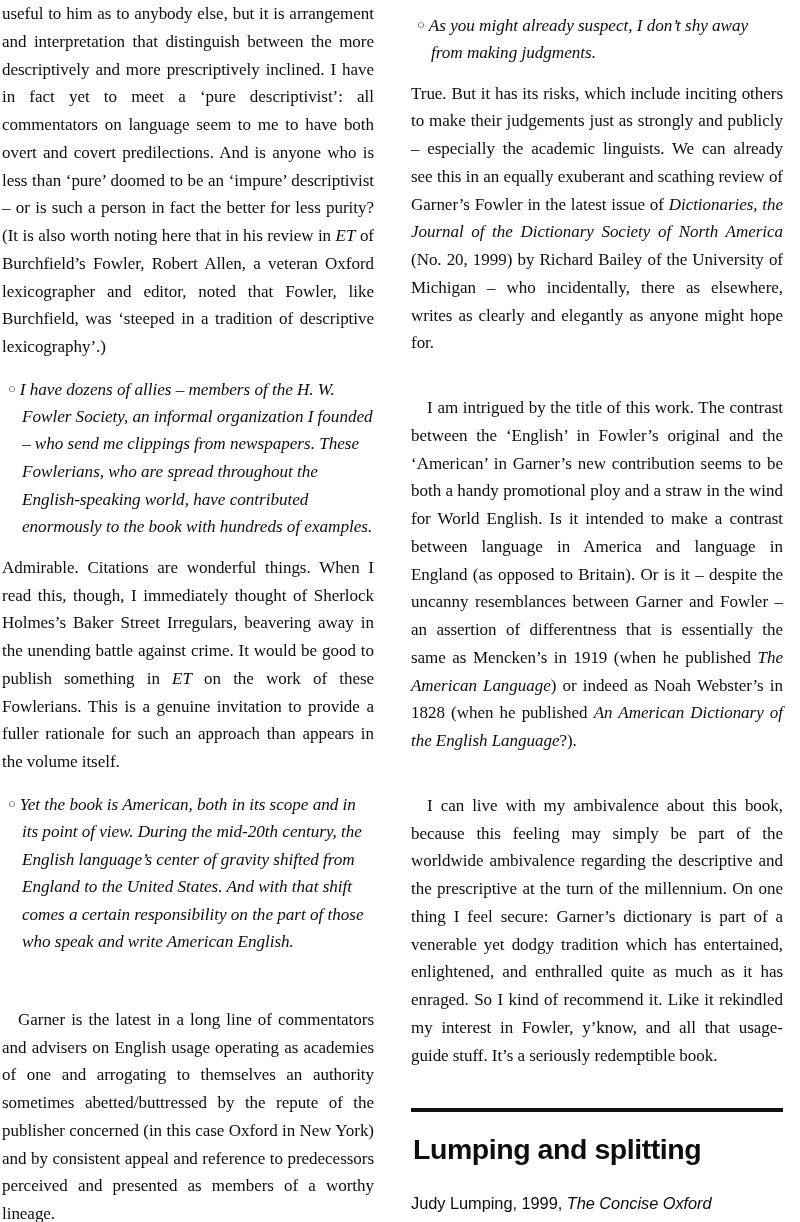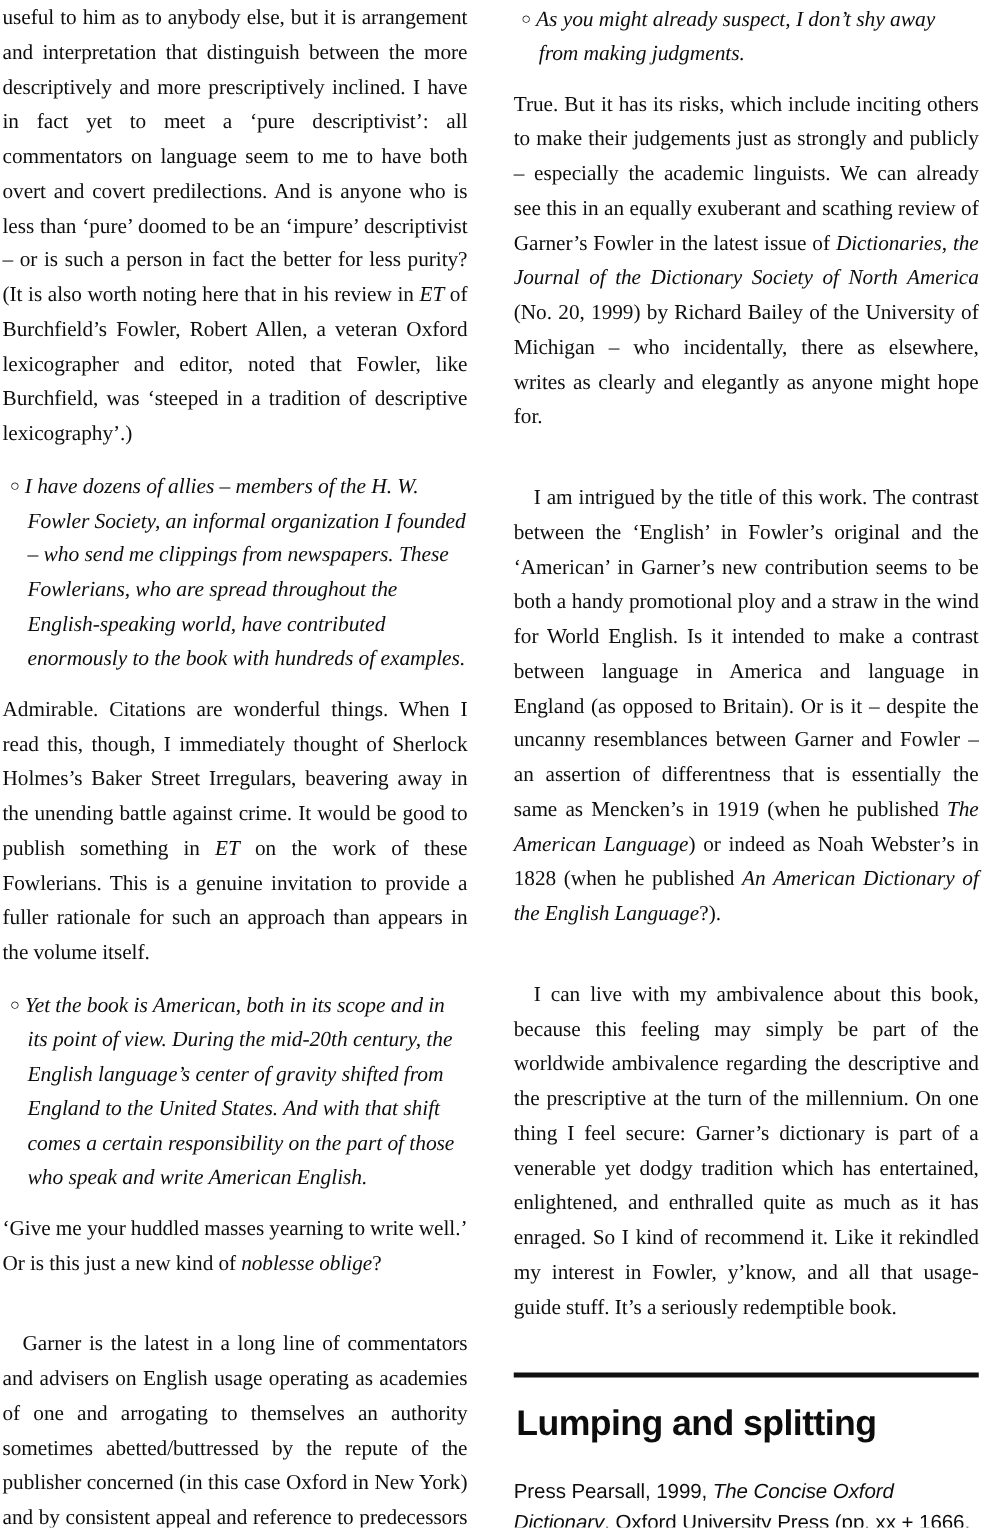--- a/index.html
+++ b/index.html
@@ -147,45 +147,44 @@
     <div class="col col-left">
 
       <p class="body"><span>useful to him as to anybody else, but it is arrangement and interpretation that distinguish between the more descriptively and more prescriptively inclined. I have in fact yet to meet a ‘pure descriptivist’: all commentators on language seem to me to have both overt and covert predilections. And is anyone who is less than ‘pure’ doomed to be an ‘impure’ descriptivist – or is such a person in fact the better for less purity? (It is also worth noting here that in his review in </span><i>ET</i><span> of Burchfield’s Fowler, Robert Allen, a veteran Oxford lexicographer and editor, noted that Fowler, like Burchfield, was ‘steeped in a tradition of descriptive lexicography’.)</span></p>
 
       <blockquote class="extract"><span class="marker">○</span><span>I have dozens of allies – members of the H. W. Fowler Society, an informal organization I founded – who send me clippings from newspapers. These Fowlerians, who are spread throughout the English-speaking world, have contributed enormously to the book with hundreds of examples.</span></blockquote>
 
       <p class="body"><span>Admirable. Citations are wonderful things. When I read this, though, I immediately thought of Sherlock Holmes’s Baker Street Irregulars, beavering away in the unending battle against crime. It would be good to publish something in </span><i>ET</i><span> on the work of these Fowlerians. This is a genuine invitation to provide a fuller rationale for such an approach than appears in the volume itself.</span></p>
 
       <blockquote class="extract"><span class="marker">○</span><span>Yet the book is American, both in its scope and in its point of view. During the mid-20th century, the English language’s center of gravity shifted from England to the United States. And with that shift comes a certain responsibility on the part of those who speak and write American English.</span></blockquote>
 
-      <p class="body"><span>‘Give me your huddled masses yearning to write well.’ Or is this just a new kind of </span><i>noblesse oblige</i><span>?</span></p>
 
       <p class="body indent">Garner is the latest in a long line of commentators and advisers on English usage operating as academies of one and arrogating to themselves an authority sometimes abetted/buttressed by the repute of the publisher concerned (in this case Oxford in New York) and by consistent appeal and reference to predecessors perceived and presented as members of a worthy lineage.</p>
 
     </div>
 
     <div class="col col-right">
 
-      <blockquote class="extract tight-top" style="padding-top:1px;"><span class="marker">○</span><span>As you might already suspect, I don’t shy away from making judgments.</span></blockquote>
+      <blockquote class="extract tight-top" style="padding-top:11px;"><span class="marker">○</span><span>As you might already suspect, I don’t shy away from making judgments.</span></blockquote>
 
       <p class="body"><span>True. But it has its risks, which include inciting others to make their judgements just as strongly and publicly – especially the academic linguists. We can already see this in an equally exuberant and scathing review of Garner’s Fowler in the latest issue of </span><i>Dictionaries, the Journal of the Dictionary Society of North America</i><span> (No. 20, 1999) by Richard Bailey of the University of Michigan – who incidentally, there as elsewhere, writes as clearly and elegantly as anyone might hope for.</span></p>
 
       <p class="body indent"><span>I am intrigued by the title of this work. The contrast between the ‘English’ in Fowler’s original and the ‘American’ in Garner’s new contribution seems to be both a handy promotional ploy and a straw in the wind for World English. Is it intended to make a contrast between language in America and language in England (as opposed to Britain). Or is it – despite the uncanny resemblances between Garner and Fowler – an assertion of differentness that is essentially the same as Mencken’s in 1919 (when he published </span><i>The American Language</i><span>) or indeed as Noah Webster’s in 1828 (when he published </span><i>An American Dictionary of the English Language</i><span>?).</span></p>
 
       <p class="body indent">I can live with my ambivalence about this book, because this feeling may simply be part of the worldwide ambivalence regarding the descriptive and the prescriptive at the turn of the millennium. On one thing I feel secure: Garner’s dictionary is part of a venerable yet dodgy tradition which has entertained, enlightened, and enthralled quite as much as it has enraged. So I kind of recommend it. Like it rekindled my interest in Fowler, y’know, and all that usage-guide stuff. It’s a seriously redemptible book.</p>
 
       <div style="height:39px;"></div>
 
       <hr class="rule-thick">
 
       <div class="article-head">
         <div style="height:19px;"></div>
         <h1 class="article-title">Lumping and splitting</h1>
         <div style="height:24px;"></div>
-        <p class="biblio"><span>Press Pearsall, 1999, </span><span class="title-italic">The Concise Oxford Dictionary</span><span>, Oxford University Press (pp. xx + 1666, hb 0-20-860259-6, £16.99)</span></p>
+        <p class="biblio"><span>Judy Lumping, 1999, </span><span class="title-italic">The Concise Oxford Dictionary</span><span>, Oxford University Press (pp. xx + 1666, hb 0-20-860259-6, £16.99)</span></p>
         <div style="height:22px;"></div>
         <p class="reviewer">Review by Robert Allen, Edinburgh</p>
 
       </div>
 
     </div>
 
   </div>
 
 

